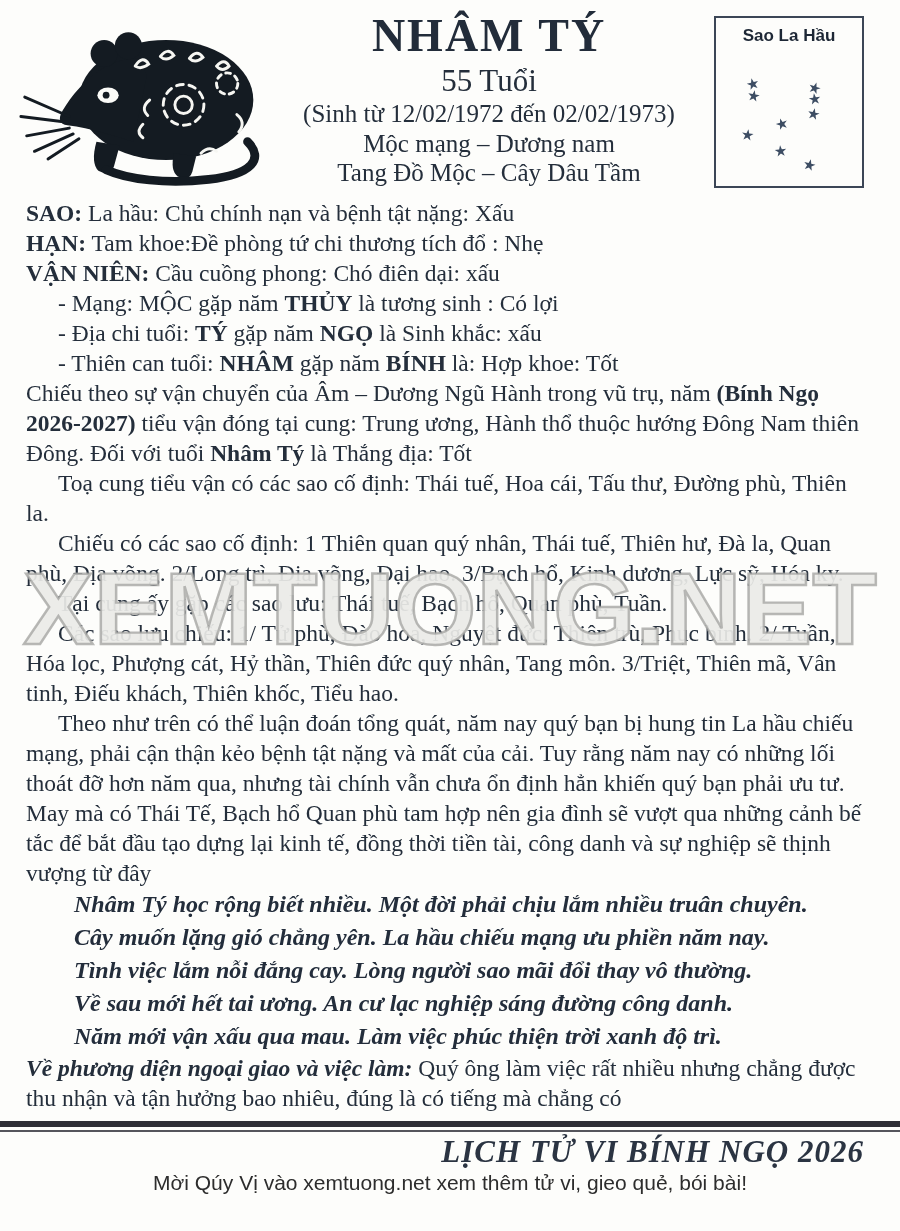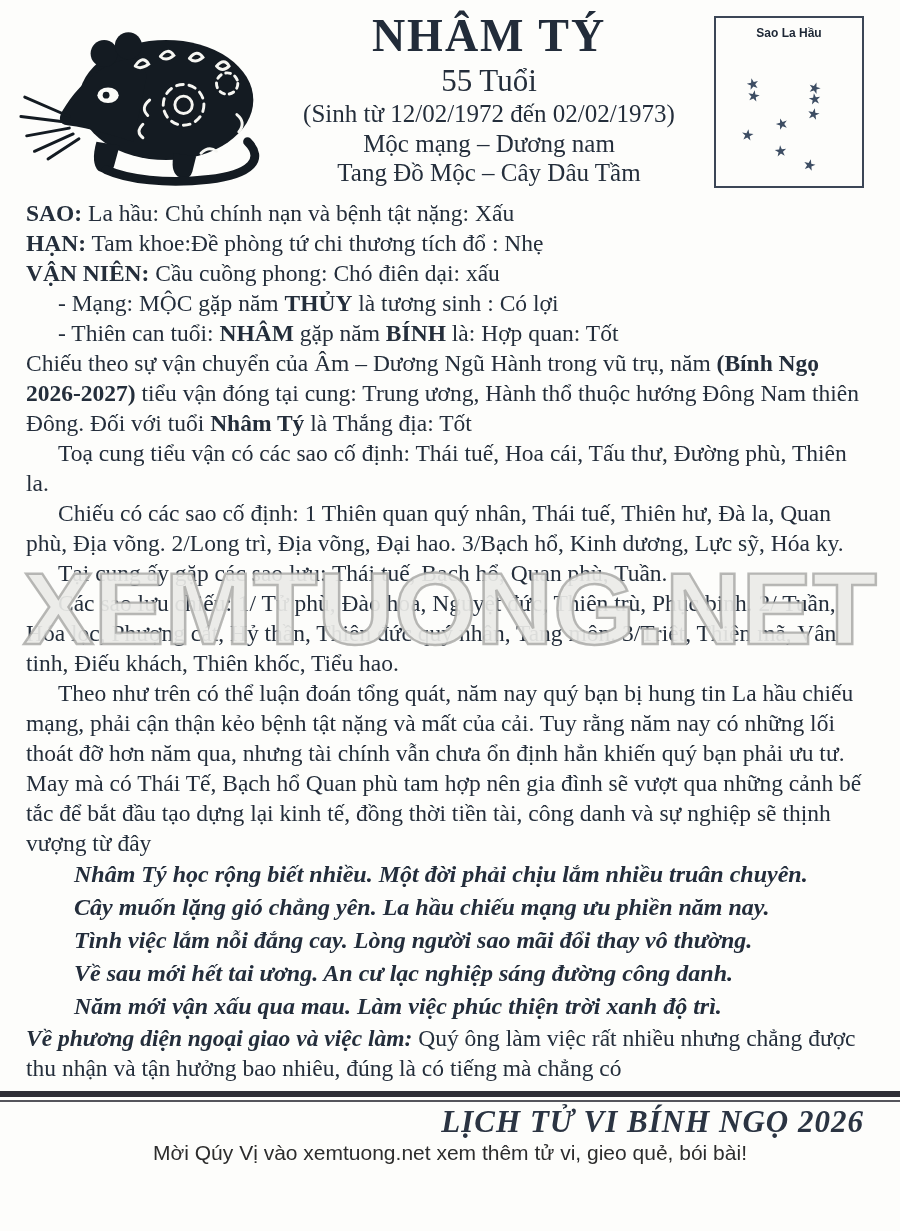--- a/index.html
+++ b/index.html
@@ -14,21 +14,21 @@
   .titleblock{flex:1;text-align:center;padding-top:2px;}
   .title{font-size:46px;font-weight:bold;letter-spacing:2px;line-height:52px;color:#222c3a;}
   .age{font-size:31px;line-height:37px;}
   .birth{font-size:25px;line-height:30px;}
   .menh{font-size:25px;line-height:29px;}
   .starbox{
     flex:none;width:146px;height:168px;border:2px solid #3c4656;
     margin-right:36px;margin-top:8px;position:relative;
     font-family:"Liberation Sans", sans-serif;background:#fdfdfb;
   }
-  .starbox-title{text-align:center;font-weight:bold;font-size:12px;margin-top:8px;color:#1d2735;}
+  .starbox-title{text-align:center;font-weight:bold;font-size:17px;margin-top:8px;color:#1d2735;}
   .star{position:absolute;font-size:15px;color:#3d4d63;line-height:15px;}
   .star:nth-of-type(1){left:30px;top:58px;transform:rotate(-14deg);}
   .star:nth-of-type(2){left:31px;top:70px;transform:rotate(10deg);}
   .star:nth-of-type(3){left:92px;top:62px;transform:rotate(18deg);}
   .star:nth-of-type(4){left:92px;top:73px;transform:rotate(-8deg);}
   .star:nth-of-type(5){left:91px;top:88px;transform:rotate(12deg);}
   .star:nth-of-type(6){left:59px;top:98px;transform:rotate(-18deg);}
   .star:nth-of-type(7){left:25px;top:109px;transform:rotate(8deg);}
   .star:nth-of-type(8){left:58px;top:125px;transform:rotate(-6deg);}
   .star:nth-of-type(9){left:87px;top:139px;transform:rotate(14deg);}
@@ -129,21 +129,22 @@
       <span class="star">★</span>
     </div>
   </div>
 
   <div class="bodytext">
     <div class="para"><span class="lbl">SAO:</span><span> La hầu: Chủ chính nạn và bệnh tật nặng: Xấu</span></div>
     <div class="para"><span class="lbl">HẠN:</span><span> Tam khoe:Đề phòng tứ chi thương tích đổ : Nhẹ</span></div>
     <div class="para"><span class="lbl">VẬN NIÊN:</span><span> Cầu cuồng phong: Chó điên dại: xấu</span></div>
 
     <div class="para dash"><span>- Mạng: </span><span style="font-weight: normal;">MỘC</span><span> gặp năm </span><span style="font-weight: bold;">THỦY</span><span> là tương sinh : Có lợi</span></div>
-    <div class="para dash"><span>- Thiên can tuổi: </span><span style="font-weight: bold;">NHÂM</span><span> gặp năm </span><span style="font-weight: bold;">BÍNH</span><span> là: Hợp quan: Tốt</span></div>
+    <div class="para dash"><span>- Địa chi tuổi: </span><span style="font-weight: bold;">TÝ</span><span> gặp năm </span><span style="font-weight: bold;">NGỌ</span><span> là Sinh khắc: xấu</span></div>
+    <div class="para dash"><span>- Thiên can tuổi: </span><span style="font-weight: bold;">NHÂM</span><span> gặp năm </span><span style="font-weight: bold;">BÍNH</span><span> là: Hợp khoe: Tốt</span></div>
 
     <div class="para"><span>Chiếu theo sự vận chuyển của Âm – Dương Ngũ Hành trong vũ trụ, năm </span><span style="font-weight: bold;">(Bính Ngọ 2026-2027)</span><span> tiểu vận đóng tại cung: Trung ương, Hành thổ thuộc hướng Đông Nam thiên Đông. Đối với tuổi </span><span style="font-weight: bold;">Nhâm Tý</span><span> là Thắng địa: Tốt</span></div>
     <div class="para indent">Toạ cung tiểu vận có các sao cố định: Thái tuế, Hoa cái, Tấu thư, Đường phù, Thiên la.</div>
     <div class="para indent">Chiếu có các sao cố định: 1 Thiên quan quý nhân, Thái tuế, Thiên hư, Đà la, Quan phù, Địa võng. 2/Long trì, Địa võng, Đại hao. 3/Bạch hổ, Kinh dương, Lực sỹ, Hóa ky.</div>
     <div class="para indent">Tại cung ấy gặp các sao lưu: Thái tuế, Bạch hổ, Quan phù, Tuần.</div>
     <div class="para indent">Các sao lưu chiếu: 1/ Tử phù, Đào hoa, Nguyệt đức, Thiên trù, Phục binh. 2/ Tuần, Hóa lọc, Phượng cát, Hỷ thần, Thiên đức quý nhân, Tang môn. 3/Triệt, Thiên mã, Vân tinh, Điếu khách, Thiên khốc, Tiểu hao.</div>
     <div class="para indent">Theo như trên có thể luận đoán tổng quát, năm nay quý bạn bị hung tin La hầu chiếu mạng, phải cận thận kẻo bệnh tật nặng và mất của cải. Tuy rằng năm nay có những lối thoát đỡ hơn năm qua, nhưng tài chính vẫn chưa ổn định hẳn khiến quý bạn phải ưu tư. May mà có Thái Tế, Bạch hổ Quan phù tam hợp nên gia đình sẽ vượt qua những cảnh bế tắc để bắt đầu tạo dựng lại kinh tế, đồng thời tiền tài, công danh và sự nghiệp sẽ thịnh vượng từ đây</div>
 
     <div class="verse">Nhâm Tý học rộng biết nhiều. Một đời phải chịu lắm nhiều truân chuyên.</div>
     <div class="verse">Cây muốn lặng gió chẳng yên. La hầu chiếu mạng ưu phiền năm nay.</div>

